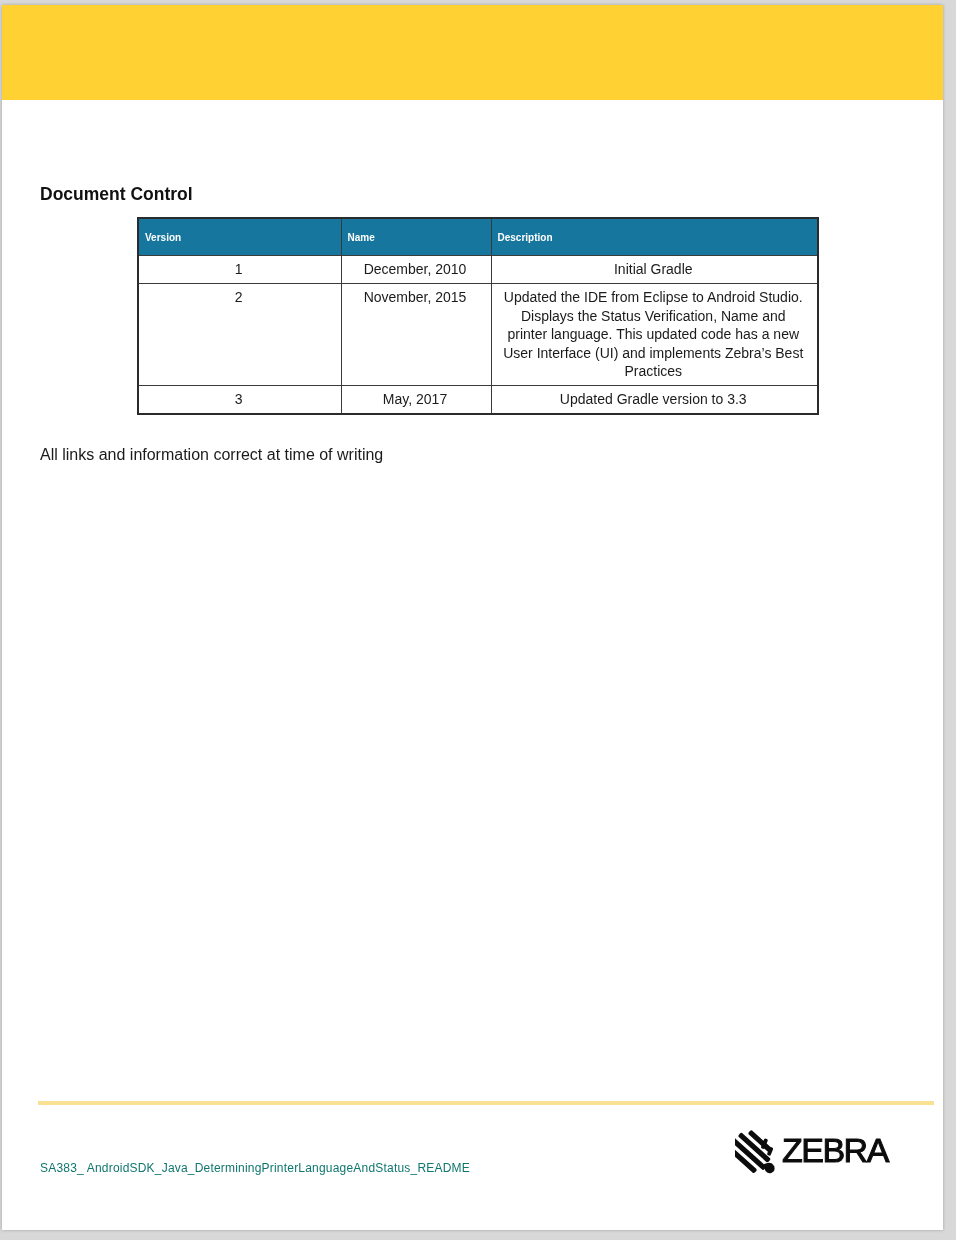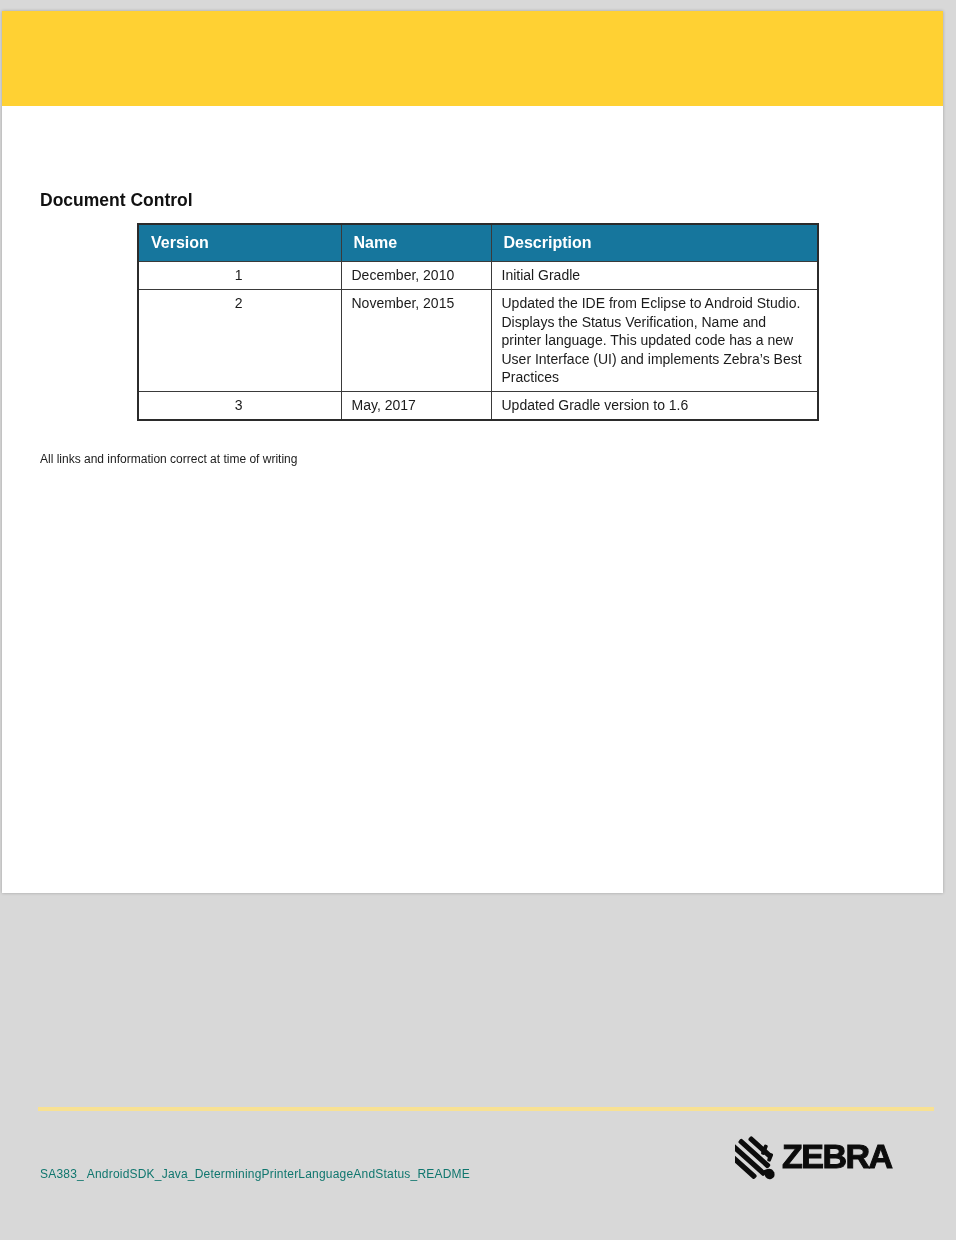--- a/index.html
+++ b/index.html
@@ -7,23 +7,23 @@
     padding: 0;
     width: 956px;
     height: 1240px;
     background: #d8d8d8;
     font-family: "Liberation Sans", sans-serif;
     overflow: hidden;
   }
   .page {
     position: absolute;
     left: 2px;
-    top: 11px;
+    top: 5px;
     width: 941px;
-    height: 882px;
+    height: 1225px;
     background: #ffffff;
     box-shadow: 0 0 3px rgba(0,0,0,0.25);
   }
   .banner {
     position: absolute;
     left: 0; top: 0;
     width: 100%;
     height: 95px;
     background: #FFD133;
   }
@@ -49,41 +49,42 @@
   table.doc-table th, table.doc-table td {
     border: 1.4px solid #3a3a3a;
   }
   table.doc-table {
     border: 2px solid #2b2b2b;
   }
   table.doc-table thead th {
     background: #16769D;
     color: #ffffff;
     font-weight: bold;
-    font-size: 16px;
+    font-size: 10px;
     text-align: left;
-    padding: 0 0 0 12px;
+    padding: 0 0 0 6px;
     height: 36px;
     vertical-align: middle;
   }
   table.doc-table tbody td {
     vertical-align: top;
     padding: 4px 12px 4px 10px;
     line-height: 18.6px;
+    text-align: center;
   }
   table.doc-table tbody td.c-center {
     text-align: center;
   }
   tr.r-small  { height: 28px; }
   tr.r-tall   { height: 97px; }
   .note {
     position: absolute;
     left: 38px;
     margin: 0;
-    font-size: 12px;
+    font-size: 16px;
     color: #1b1b1b;
   }
   .note-1 { top: 441px; }
   .note-2 { top: 472px; }
   .footer-line {
     position: absolute;
     left: 36px;
     right: 9px;
     top: 1096px;
     height: 3.5px;
@@ -101,21 +102,21 @@
     position: absolute;
     left: 733px;
     top: 1117px;
     display: flex;
     align-items: center;
     gap: 5px;
   }
   .logo svg { display: block; }
   .logo-text {
     font-size: 34px;
-    font-weight: bold;
+    font-weight: normal;
     color: #0c0c0c;
     letter-spacing: -1.5px;
     -webkit-text-stroke: 1px #0c0c0c;
   }
 </style>
 </head>
 <body>
 
 <div class="page">
 
@@ -143,21 +144,21 @@
         <td>Initial Gradle</td>
       </tr>
       <tr class="r-tall">
         <td class="c-center">2</td>
         <td>November, 2015</td>
         <td>Updated the IDE from Eclipse to Android Studio. Displays the Status Verification, Name and printer language. This updated code has a new User Interface (UI) and implements Zebra’s Best Practices</td>
       </tr>
       <tr class="r-small">
         <td class="c-center">3</td>
         <td>May, 2017</td>
-        <td>Updated Gradle version to 1.6</td>
+        <td>Updated Gradle version to 3.3</td>
       </tr>
     </tbody>
   </table>
 
   <p class="note note-1">All links and information correct at time of writing</p>
 
   <div class="footer-line"></div>
 
   <div class="footer-text">SA383_ AndroidSDK_Java_DeterminingPrinterLanguageAndStatus_README</div>
 

